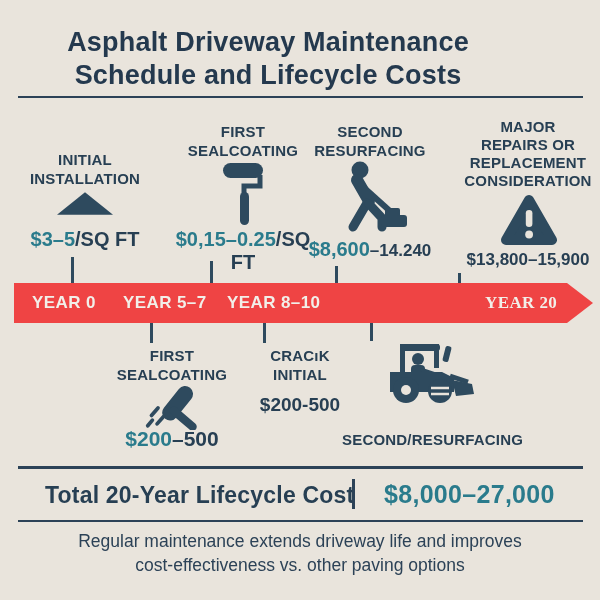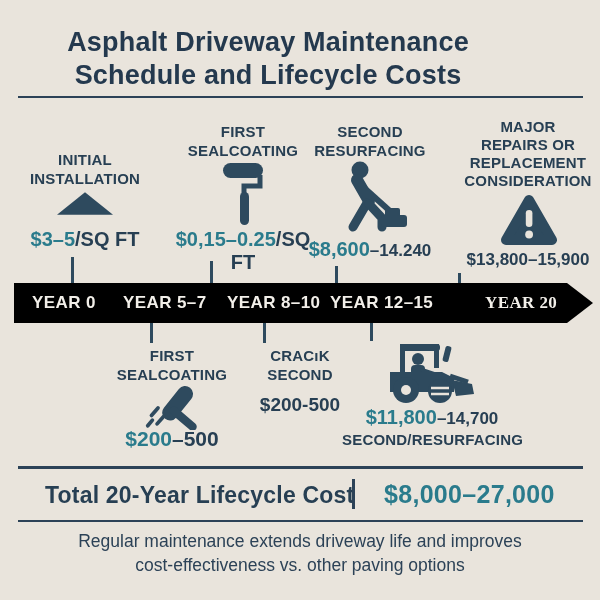--- a/index.html
+++ b/index.html
@@ -25,21 +25,21 @@
   .price{font-weight:bold;text-align:center;}
   .teal{color:#2a7b8c;}
   .rest{color:#273f53;}
   .p-lg{font-size:20px;}
   .p-lg .rest{font-size:20px;text-align:center;}
   .p-md{font-size:19px;}
   .p-md .rest{font-size:17px;}
   .p-sm{font-size:17px;}
   .tick{width:3px;background:#2e4a5e;}
   .bar{
-    left:14px;top:283px;width:579px;height:40px;background:#000000;
+    left:14px;top:283px;width:579px;height:40px;background:#ef4444;
     clip-path:polygon(0 0, calc(100% - 26px) 0, 100% 50%, calc(100% - 26px) 100%, 0 100%);
   }
   .bar-label{
     position:absolute;top:0;line-height:40px;color:#f2efe9;
     font-size:17px;font-weight:bold;letter-spacing:.4px;white-space:nowrap;
   }
   .total-label{font-size:23px;font-weight:bold;color:#273f53;letter-spacing:.2px;}
   .total-value{font-size:25px;font-weight:bold;color:#2a7b8c;letter-spacing:.3px;}
   .pipe{width:3px;height:30px;background:#2c4257;}
   .footer{
@@ -118,21 +118,20 @@
   </div>
   <div class="abs price p-sm" style="left:448px;top:250px;width:160px;">
     <span class="teal"></span><span class="rest">$13,800–15,900</span>
   </div>
   <div class="abs tick" style="left:458px;top:273px;height:10px;"></div>
 
   <div class="abs bar">
     <span class="bar-label" style="left:18px;">YEAR 0</span>
     <span class="bar-label" style="left:109px;">YEAR 5–7</span>
     <span class="bar-label" style="left:213px;">YEAR 8–10</span>
-    <span class="bar-label" style="left:316px;">YEAR 12–15</span>
     <span class="bar-label" style="left:471px;font-family:Liberation Serif, serif;">YEAR 20</span>
   </div>
 
   <div class="abs tick" style="left:150px;top:323px;height:20px;"></div>
   <div class="abs tick" style="left:263px;top:323px;height:20px;"></div>
   <div class="abs tick" style="left:370px;top:323px;height:18px;"></div>
 
   <div class="abs evt-label" style="left:92px;top:346px;width:160px;">FIRST
 SEALCOATING</div>
   <div class="abs" style="left:144px;top:386px;">
@@ -142,21 +141,21 @@
       <line class="st" x1="8" y1="31" x2="15" y2="23" stroke-width="4" stroke-linecap="round"></line>
       <line class="st" x1="14" y1="40" x2="21" y2="32" stroke-width="4" stroke-linecap="round"></line>
       <line class="st" x1="4" y1="42" x2="9" y2="36" stroke-width="4" stroke-linecap="round"></line>
     </svg>
   </div>
   <div class="abs price" style="left:92px;top:427px;width:160px;font-size:21px;">
     <span class="teal">$200</span><span class="rest">–500</span>
   </div>
 
   <div class="abs evt-label" style="left:230px;top:346px;width:140px;">CRACıK
-SECOND</div>
+INITIAL</div>
   <div class="abs price" style="left:230px;top:394px;width:140px;font-size:19px;">
     <span class="teal"></span><span class="rest">$200-500</span>
   </div>
 
   <div class="abs" style="left:384px;top:344px;">
     <svg width="96" height="60" viewBox="0 0 96 60">
       <rect class="fg" x="16" y="0" width="40" height="7" rx="3"></rect>
       <rect class="fg" x="16" y="0" width="5" height="28"></rect>
       <rect class="fg" x="50" y="0" width="5" height="24"></rect>
       <rect class="fg" x="60" y="2" width="6" height="16" rx="2" transform="rotate(14 63 10)"></rect>
@@ -166,23 +165,20 @@
       <path class="fg" d="M6 28 H58 L70 34 V48 H6 Z"></path>
       <circle class="fg" cx="22" cy="46" r="13"></circle>
       <circle class="bgc" cx="22" cy="46" r="5"></circle>
       <circle class="fg" cx="56" cy="47" r="12"></circle>
       <line class="bgl" x1="47" y1="44" x2="65" y2="44" stroke-width="2.5"></line>
       <line class="bgl" x1="47" y1="50" x2="65" y2="50" stroke-width="2.5"></line>
       <path class="st" d="M66 32 L84 38" stroke-width="5"></path>
       <path class="fg" d="M68 36 L88 40 L90 50 L72 52 Z"></path>
     </svg>
   </div>
-  <div class="abs price p-md" style="left:352px;top:406px;width:160px;">
-    <span class="teal" style="font-size:20px;">$11,800</span><span class="rest">–14,700</span>
-  </div>
   <div class="abs evt-label" style="left:342px;top:430px;width:180px;">SECOND/RESURFACING</div>
 
   <div class="abs rule" style="top:466px;left:18px;width:565px;height:3px;"></div>
   <div class="abs total-label" style="left:45px;top:482px;">Total 20-Year Lifecycle Cost</div>
   <div class="abs pipe" style="left:352px;top:479px;"></div>
   <div class="abs total-value" style="left:384px;top:480px;">$8,000–27,000</div>
   <div class="abs rule" style="top:520px;left:18px;width:565px;"></div>
 
   <div class="abs footer">Regular maintenance extends driveway life and improves
 cost-effectiveness vs. other paving options</div>

